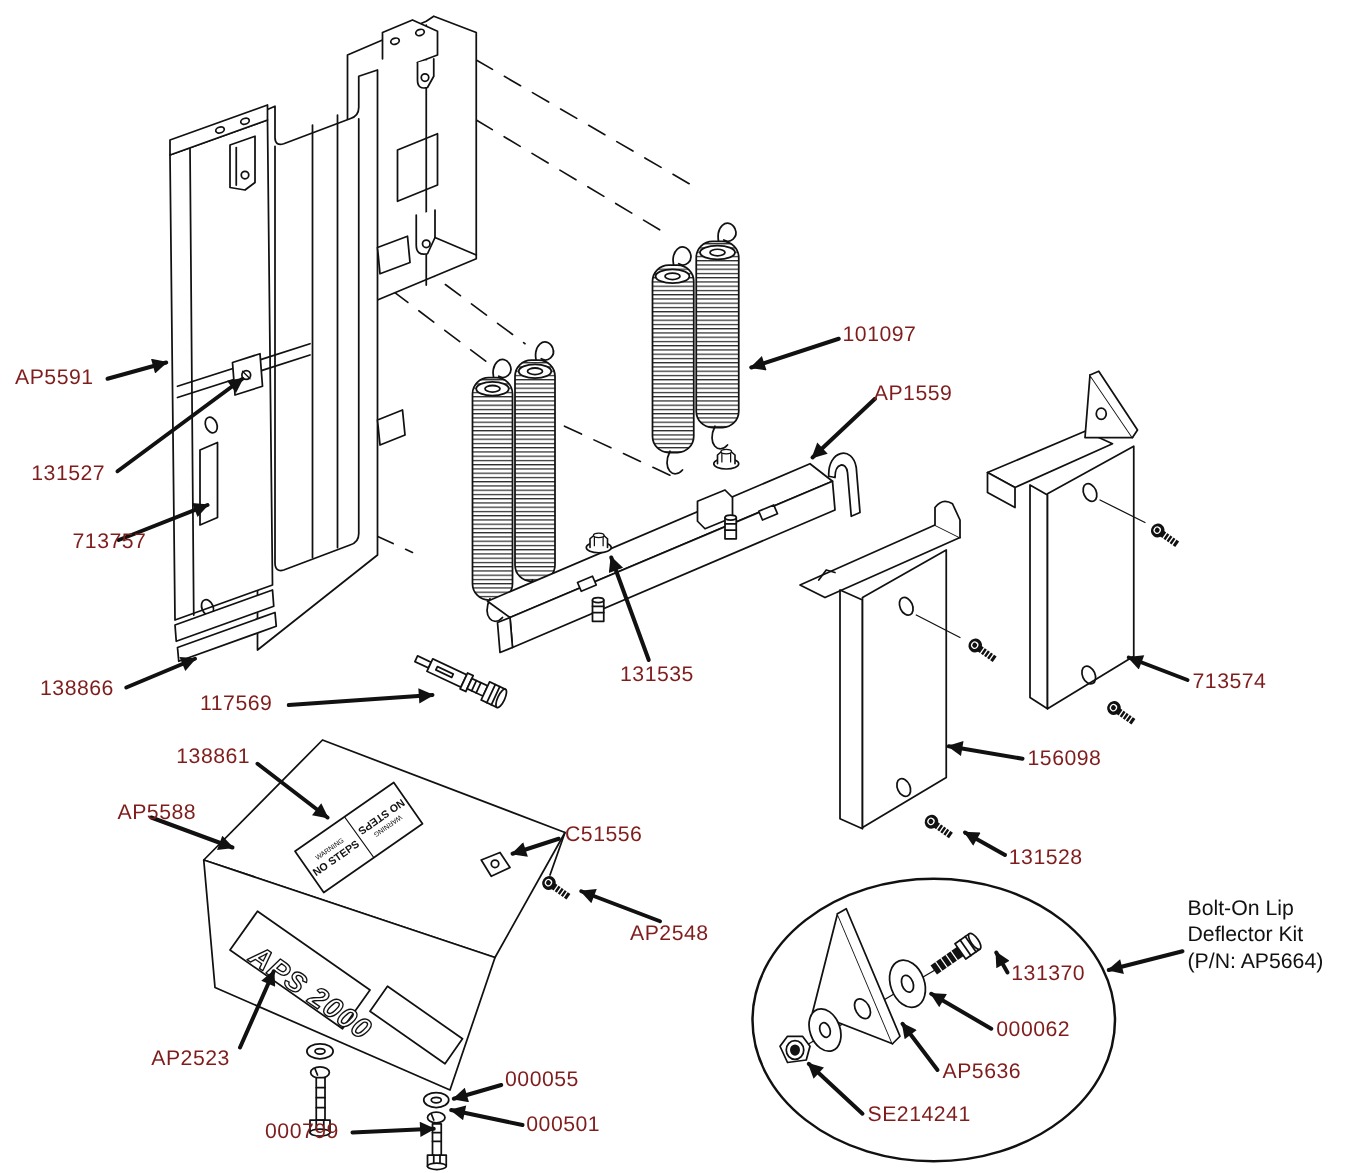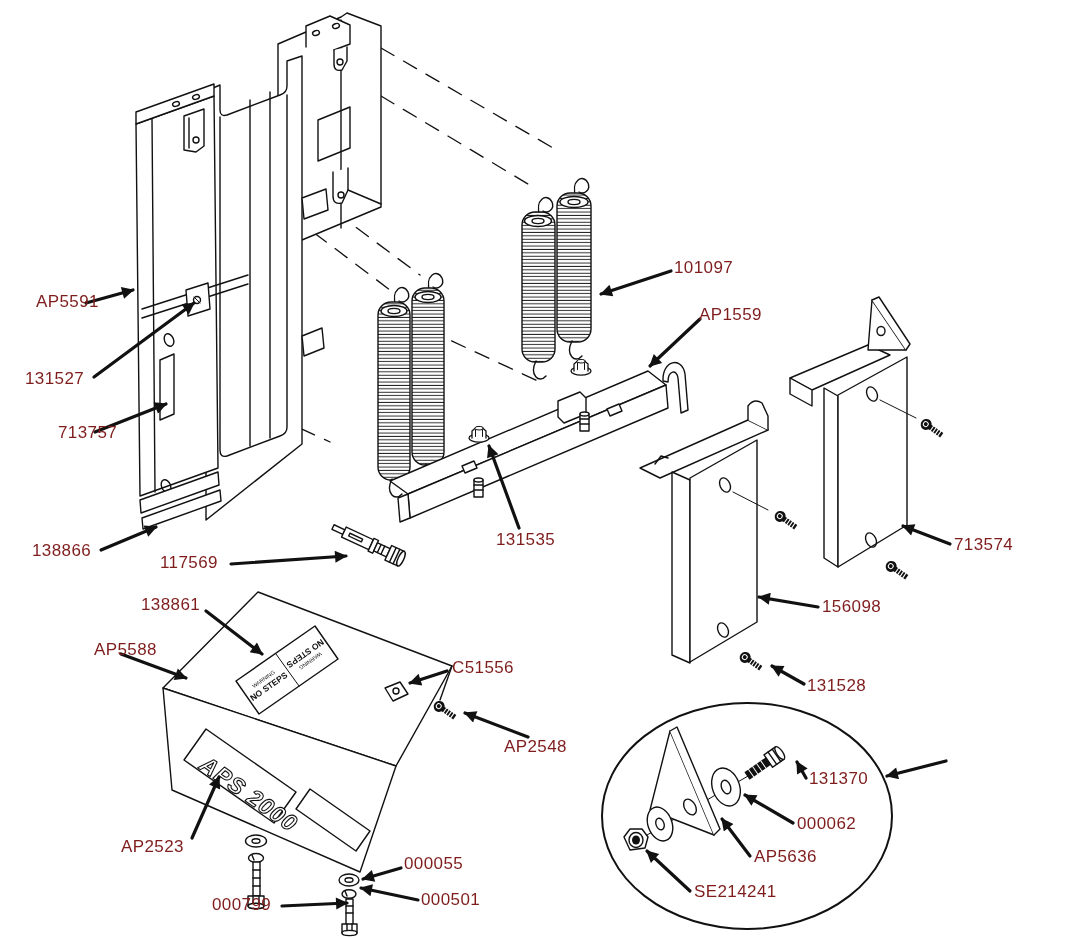--- a/index.html
+++ b/index.html
@@ -299,21 +299,26 @@
           <line x1="806" y1="778" x2="797" y2="762" class="arrow" marker-end="url(#arr)"></line>
           <line x1="793" y1="823" x2="745" y2="795" class="arrow" marker-end="url(#arr)"></line>
           <line x1="750" y1="856" x2="722" y2="819" class="arrow" marker-end="url(#arr)"></line>
           <line x1="690" y1="891" x2="647" y2="851" class="arrow" marker-end="url(#arr)"></line>
           <line x1="946" y1="761" x2="887" y2="776" class="arrow" marker-end="url(#arr)"></line>
         </g>
   </g>
 </svg>
 
 <div id="labels">
-<div class="callout" style="left: 12px; top: 293px; margin-left: 24px;">AP5591</div>
+  <div id="kit-note">
+    <div>Bolt-On Lip</div>
+    <div>Deflector Kit</div>
+    <div>(P/N: AP5664)</div>
+  </div>
+<div class="callout" style="left: 12px; top: 293px;">AP5591</div>
       <div class="callout" style="left: 25px; top: 370px;">131527</div>
       <div class="callout" style="left: 27px; top: 424px; margin-left: 31px;">713757</div>
       <div class="callout" style="left: 32px; top: 542px;">138866</div>
       <div class="callout" style="left: 160px; top: 554px;">117569</div>
       <div class="callout" style="left: 141px; top: 596px;">138861</div>
       <div class="callout" style="left: 50px; top: 641px; margin-left: 44px;">AP5588</div>
       <div class="callout" style="left: 121px; top: 838px;">AP2523</div>
       <div class="callout" style="left: 452px; top: 659px;">C51556</div>
       <div class="callout" style="left: 504px; top: 738px;">AP2548</div>
       <div class="callout" style="left: 404px; top: 855px;">000055</div>

